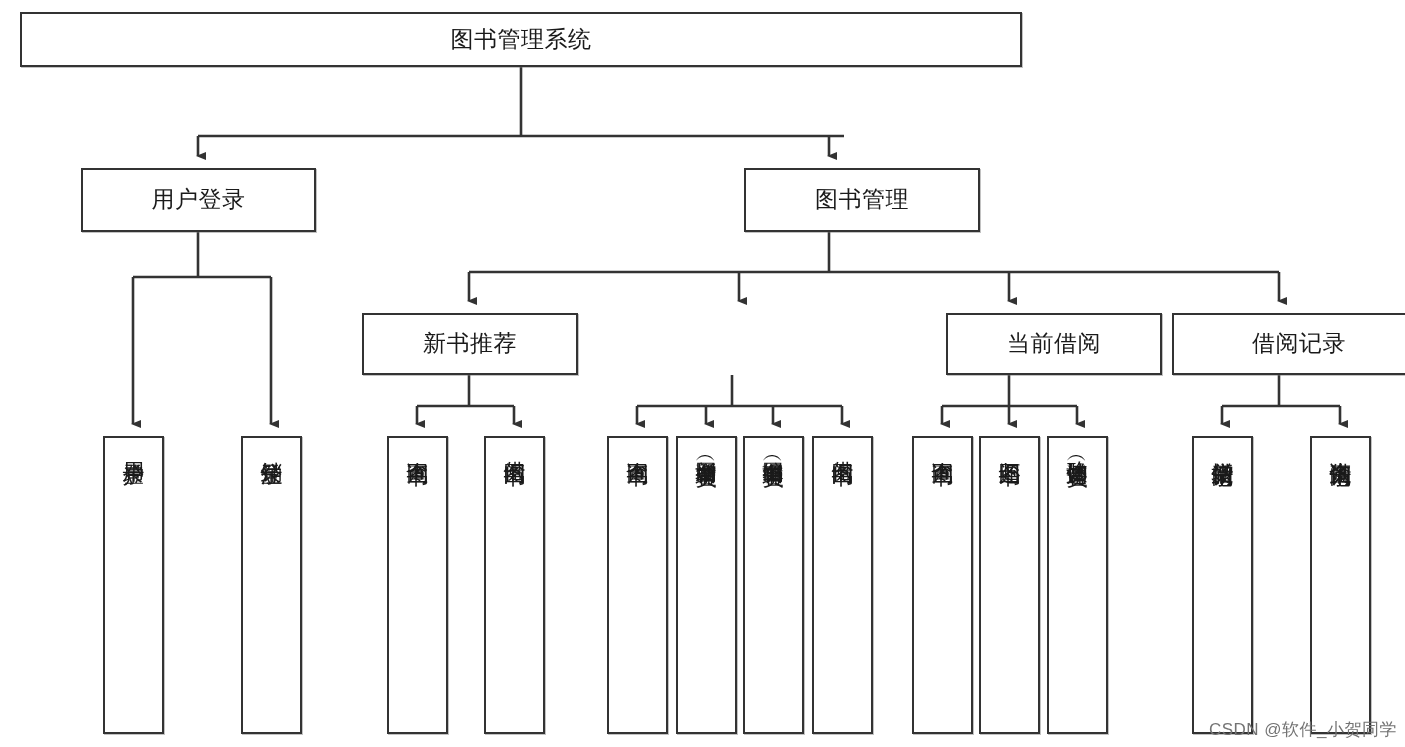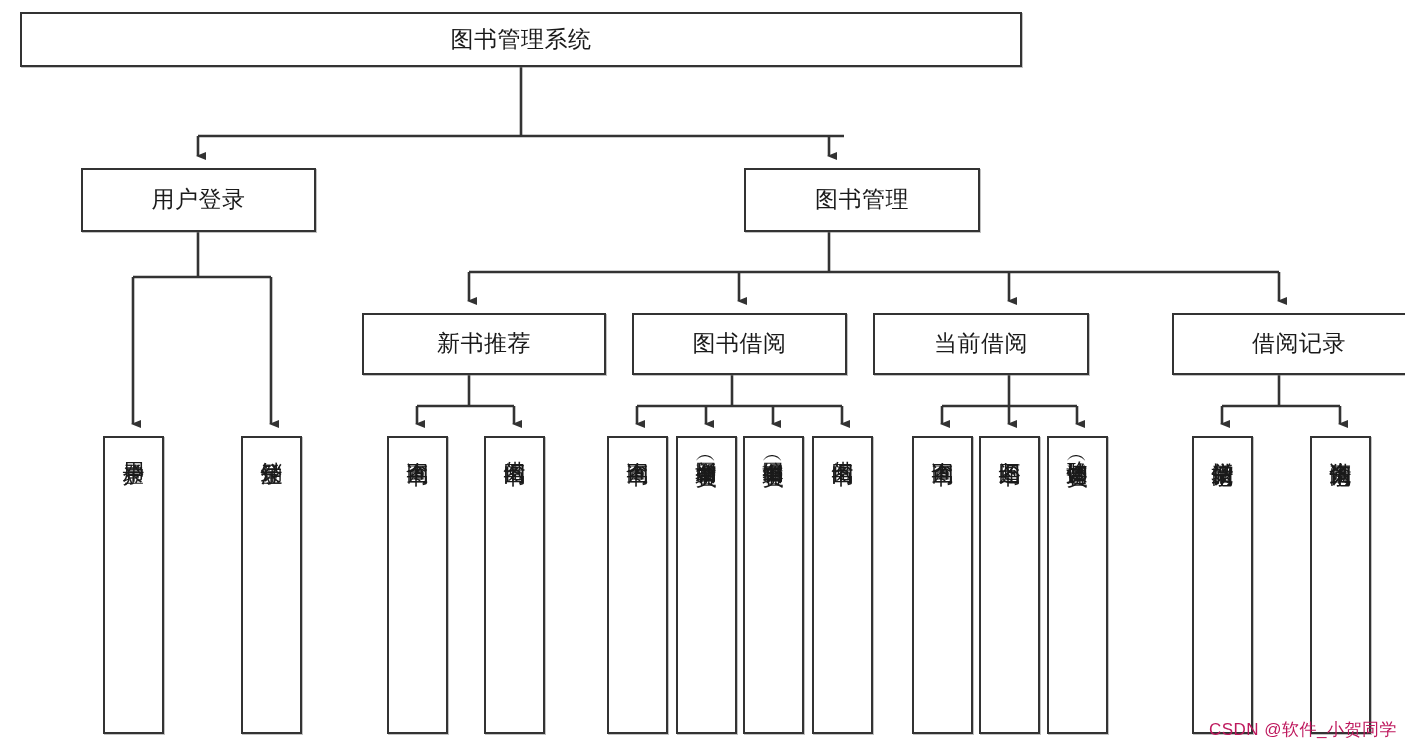--- a/index.html
+++ b/index.html
@@ -67,21 +67,21 @@
   }
   .node-v.tall-text .node-label {
     font-size: 21px;
     line-height: 1.1;
   }
   .watermark {
     position: absolute;
     right: 8px;
     bottom: 6px;
     font-size: 17px;
-    color: #be185d;
+    color: #737373;
     letter-spacing: 0.5px;
     white-space: nowrap;
     user-select: none;
   }
 </style>
 </head>
 <body>
 
 <div id="diagram-root">
 
@@ -139,27 +139,24 @@
     <span class="node-label">图书管理系统</span>
   </div>
 
   <div class="node-box node-h" style="left:81px; top:168px; width:235px; height:64px;">
     <span class="node-label">用户登录</span>
   </div>
   <div class="node-box node-h" style="left:711px; top:168px; width:236px; height:64px;margin-left:33px;">
     <span class="node-label">图书管理</span>
   </div>
 
-  <div class="node-box node-h" style="left:362px; top:313px; width:244px; height:62px;">
+  <div class="node-box node-h" style="left:362px; top:313px; width:216px; height:62px;">
     <span class="node-label">新书推荐</span>
   </div>
-  <div class="node-box node-h" style="left:632px; top:313px; width:215px; height:62px;">
-    <span class="node-label">图书借阅</span>
-  </div>
-  <div class="node-box node-h" style="left:873px; top:313px; width:216px; height:62px;">
+  <div class="node-box node-h" style="left:946px; top:313px; width:216px; height:62px;">
     <span class="node-label">当前借阅</span>
   </div>
   <div class="node-box node-h" style="left:1172px; top:313px; width:254px; height:62px;">
     <span class="node-label">借阅记录</span>
   </div>
 
   <div class="node-box node-v" style="left:103px; top:436px; width:61px; height:298px;">
     <span class="node-label">用户登录</span>
   </div>
   <div class="node-box node-v" style="left:241px; top:436px; width:61px; height:298px;">

